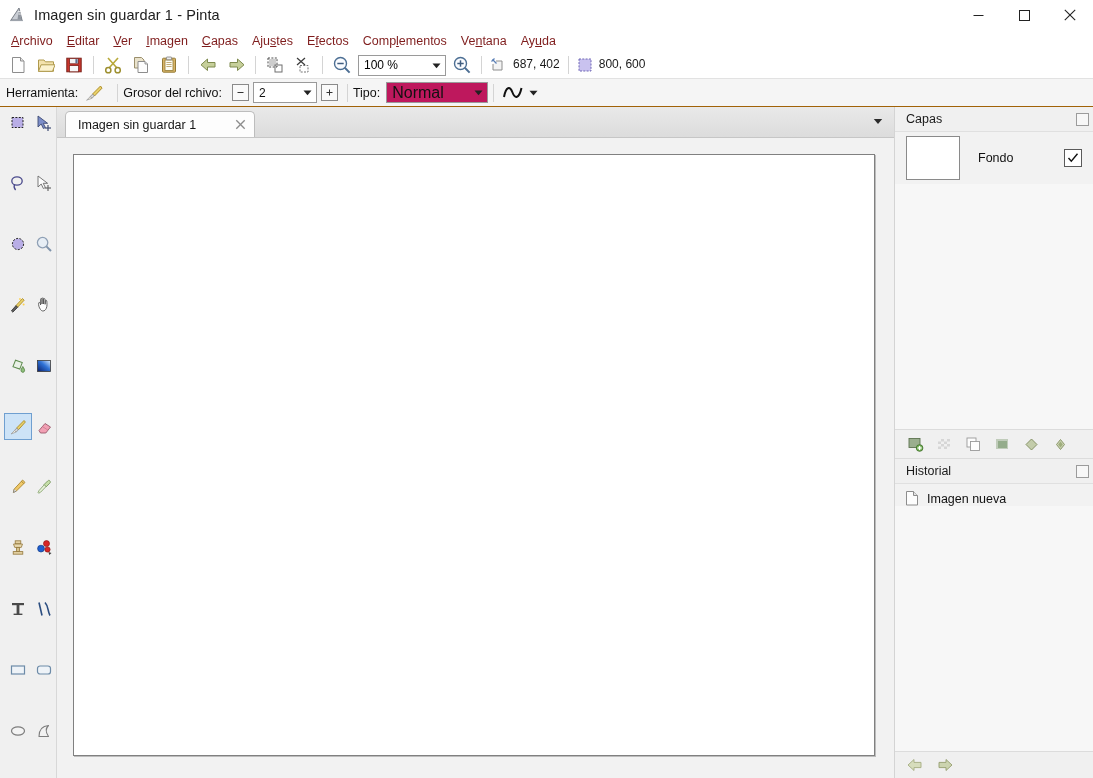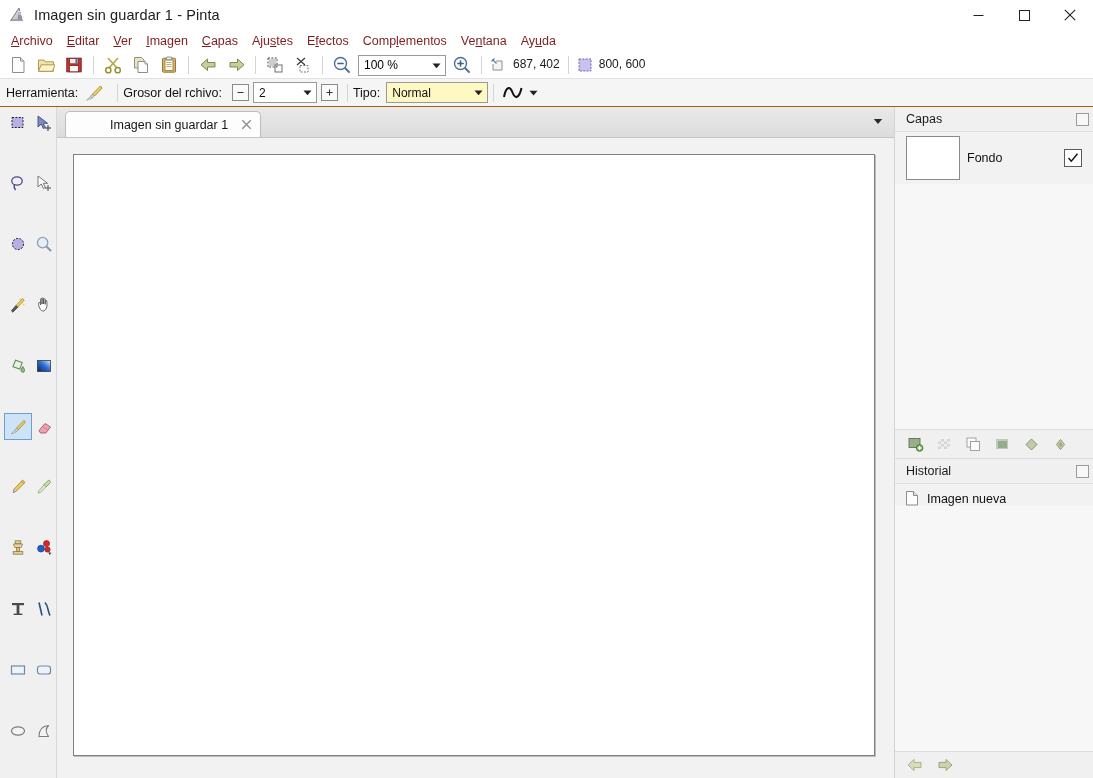--- a/index.html
+++ b/index.html
@@ -147,23 +147,23 @@
     border: 1px solid #9a9a9a;
     background: #fff;
     display: flex; align-items: center;
     font-size: 12px;
     cursor: default;
   }
   .numcombo .nval { padding-left: 5px; flex: 1; }
   .typecombo {
     width: 100px; height: 19px;
     border: 1px solid #9a9a9a;
-    background: #fef9c3;
+    background: #be185d;
     display: flex; align-items: center;
-    font-size: 12px;
+    font-size: 16px;
     cursor: default;
   }
   .typecombo .tval { padding-left: 5px; flex: 1; }
 
   
   .body {
     flex: 1 1 auto;
     display: flex;
     min-height: 0;
   }
@@ -279,21 +279,21 @@
     border-bottom: none;
     border-top-left-radius: 5px;
     border-top-right-radius: 5px;
     display: flex;
     align-items: center;
     padding: 0 6px 0 12px;
     font-size: 12.5px;
     color: #151515;
     cursor: default;
   }
-  .doctab .tabname { flex: 1; white-space: nowrap; margin-left: 32px; }
+  .doctab .tabname { flex: 1; white-space: nowrap; }
   .tabclose {
     width: 16px; height: 16px;
     display: flex; align-items: center; justify-content: center;
     color: #8c8c8c;
     font-size: 13px;
     margin-left: 10px;
     cursor: default;
   }
   .tabmenu {
     position: absolute;
@@ -354,21 +354,21 @@
     cursor: default;
   }
   .layerthumb {
     width: 52px; height: 42px;
     background: #fff;
     border: 1px solid #8a8a8a;
     flex: 0 0 52px;
   }
   .layername {
     flex: 1;
-    margin-left: 7px;
+    margin-left: 18px;
     font-size: 12.5px;
     color: #111;
     white-space: nowrap;
   }
   .layercheck {
     width: 16px; height: 16px;
     border: 1px solid #5a5a5a;
     background: #fff;
     display: flex; align-items: center; justify-content: center;
     flex: 0 0 16px;

